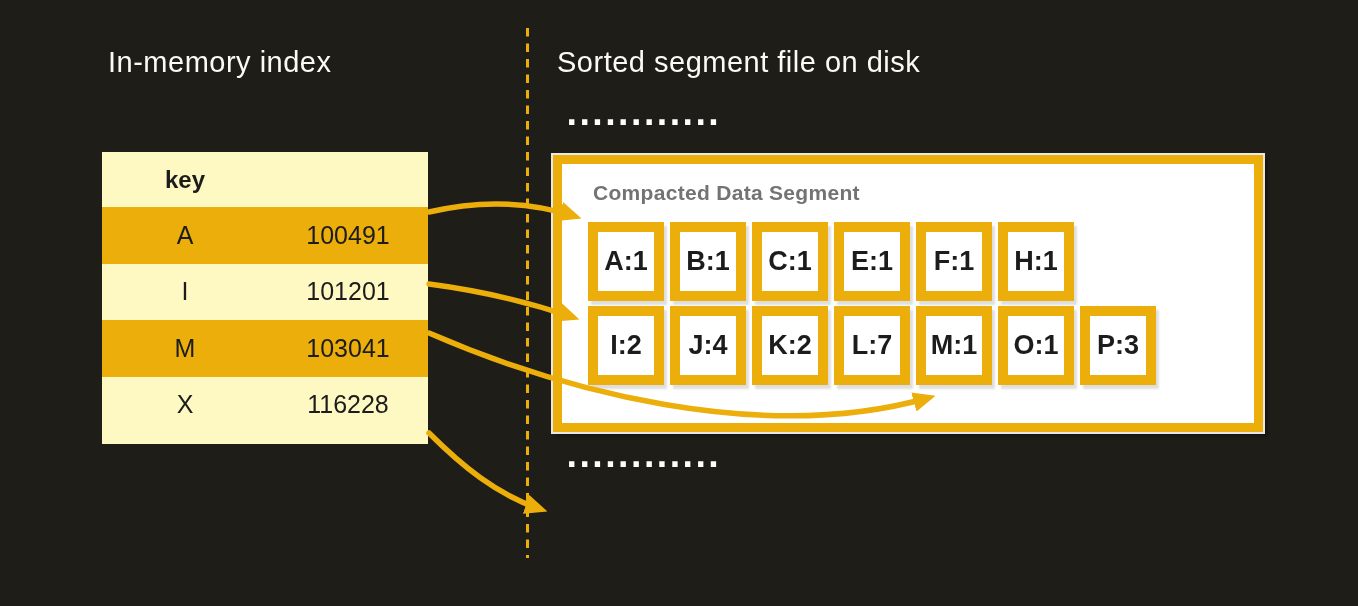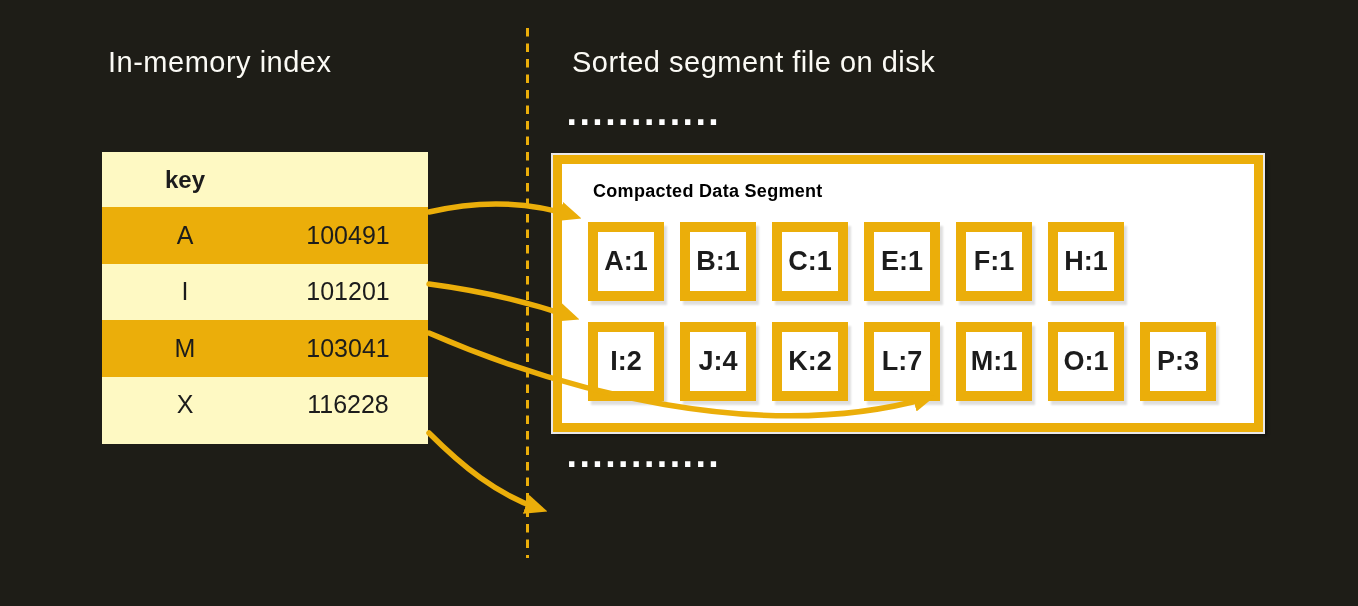--- a/index.html
+++ b/index.html
@@ -14,21 +14,21 @@
   
   .section-title{
     position:absolute;
     color:#fbfaf5;
     font-size:29px;
     font-weight:400;
     letter-spacing:.5px;
     white-space:nowrap;
   }
   #title-left{left:108px;top:46px;}
-  #title-right{left:557px;top:46px;margin-left:15px;}
+  #title-right{left:557px;top:46px;}
 
   
   .dots{
     position:absolute;
     color:#ffffff;
     font-family:"DejaVu Sans",sans-serif;
     font-weight:700;
     font-size:30px;
     letter-spacing:1.5px;
     line-height:10px;
@@ -66,34 +66,34 @@
     left:553px;top:155px;
     width:710px;height:277px;
     background:#ffffff;
     border:9px solid #ebae0a;
     box-sizing:border-box;
     box-shadow:0 0 0 2px rgba(255,255,255,.9), 4px 4px 3px rgba(0,0,0,.35);
   }
   .segment-label{
     position:absolute;
     left:31px;top:17px;
-    color:#000000;
-    font-size:18px;
+    color:#737373;
+    font-size:21px;
     font-weight:700;
     letter-spacing:.3px;
     white-space:nowrap;
   }
   .cell-row{
     position:absolute;
     left:26px;
     display:flex;
-    gap:16px;
+    gap:6px;
   }
   #cell-row-1{top:58px;}
-  #cell-row-2{top:158px;}
+  #cell-row-2{top:142px;}
   .seg-cell{
     width:76px;height:79px;
     box-sizing:border-box;
     background:#ffffff;
     border:10px solid #ebae0a;
     display:flex;align-items:center;justify-content:center;
     color:#1c1c1c;
     font-size:27px;
     font-weight:700;
     box-shadow:3px 4px 2px rgba(0,0,0,.13);

